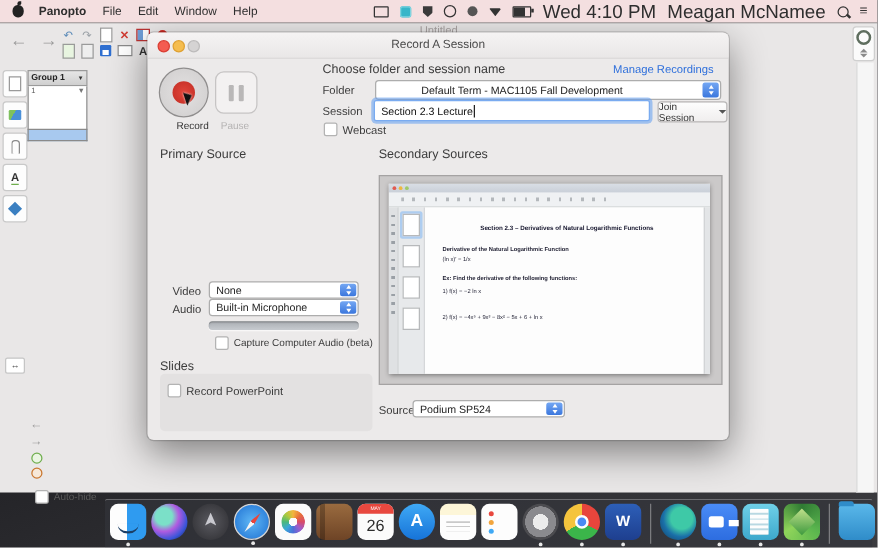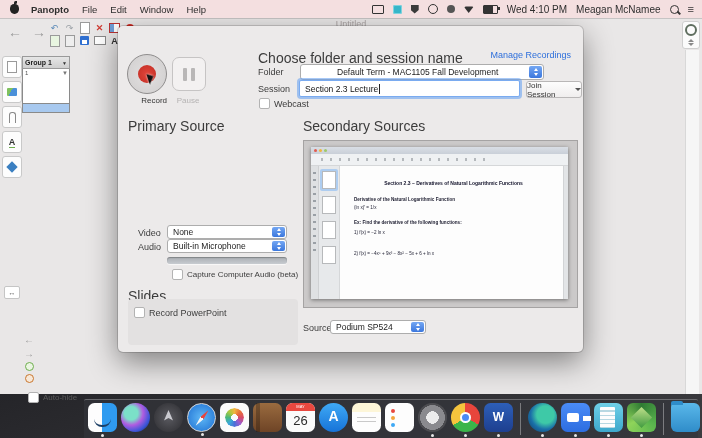--- a/index.html
+++ b/index.html
@@ -22,21 +22,21 @@
   .ic-teal{width:9px;height:9px;background:#37b6c9;border-radius:2px;box-shadow:0 0 0 1px #7fd4df inset;}
   .ic-shield{width:8px;height:9px;background:#3a3a3a;clip-path:polygon(0 0,100% 0,100% 60%,50% 100%,0 60%);}
   .ic-ring{width:8px;height:8px;border:1.5px solid #333;border-radius:50%;}
   .ic-circle{width:8px;height:8px;background:#555;border-radius:50%;}
   .ic-wifi{width:10px;height:8px;background:#333;clip-path:polygon(50% 100%,0 20%,100% 20%);border-radius:50% 50% 0 0;}
   .ic-batt{width:13px;height:7px;border:1px solid #333;border-radius:1px;position:relative;background:linear-gradient(90deg,#333 0 70%,transparent 70%);}
   .ic-batt::after{content:"";position:absolute;right:-3px;top:1.5px;width:2px;height:3px;background:#333;}
   .ic-search{width:7px;height:7px;border:1.5px solid #333;border-radius:50%;position:relative;}
   .ic-search::after{content:"";position:absolute;left:6px;top:6px;width:4px;height:1.5px;background:#333;transform:rotate(45deg);}
   .ic-list{font-size:11px;line-height:8px;color:#333;}
-  #mb-time,#mb-user{font-size:10px;}
+  #mb-time,#mb-user{font-size:15px;}
 
   
   #appwin{left:0;top:18px;width:702px;height:376px;background:#e9e7e7;z-index:1;}
   #win-title{left:0;top:1px;width:100%;text-align:center;font-size:9px;color:#a9a3a3;}
   .navarr{font-size:14px;color:#9b9b9b;font-weight:bold;}
   .tbglyph{font-size:9px;line-height:10px;}
   .tbcell{width:13px;height:11px;display:flex;align-items:center;justify-content:center;}
   .pgicon{width:8px;height:10px;background:#fff;border:1px solid #9a9a9a;}
   .floppy{width:9px;height:9px;background:#2f6fd0;border-radius:1px;position:relative;}
   .floppy::after{content:"";position:absolute;left:2px;top:4px;width:5px;height:4px;background:#fff;}
@@ -78,32 +78,32 @@
           box-shadow:0 10px 30px rgba(0,0,0,.45),0 0 0 1px rgba(0,0,0,.15);z-index:20;}
   #dlg-titlebar{left:0;top:0;width:100%;height:20px;background:linear-gradient(#f5f3f3,#e9e7e7);
                 border-bottom:1px solid #d2d0d0;border-radius:5px 5px 0 0;}
   #dlg-title{width:100%;text-align:center;font-size:9.5px;color:#4a4a4a;line-height:20px;}
   .light{width:8px;height:8px;border-radius:50%;top:6px;}
   .l-red{left:8px;background:#f45c51;border:.5px solid #da3e33;}
   .l-yel{left:20px;background:#f5bd4f;border:.5px solid #dfa133;}
   .l-gry{left:32px;background:#d5d3d3;border:.5px solid #bdbbbb;}
 
   .lbl{font-size:9px;color:#3c3c3c;}
-  .sechdr{font-size:14px;color:#3c3c3c;}
+  .sechdr{font-size:10px;color:#3c3c3c;}
   #dlg-heading{left:140px;top:24px;}
   #manage-link{right:12px;top:24px;font-size:9px;color:#2e6fdb;}
 
   .dd{background:#fff;border:1px solid #adadad;border-radius:3px;font-size:8.5px;color:#222;
       display:flex;align-items:center;padding-left:5px;box-sizing:border-box;}
   .dd .cap{position:absolute;right:1px;top:1px;bottom:1px;width:13px;border-radius:2px;
            background:linear-gradient(#74a7f3,#3b77dd);display:flex;flex-direction:column;align-items:center;justify-content:center;gap:1.5px;}
   .tri{width:0;height:0;border-left:2.5px solid transparent;border-right:2.5px solid transparent;}
   .tri.up{border-bottom:3px solid #fff;}
   .tri.dn{border-top:3px solid #fff;}
-  #folder-dd{left:182px;top:38px;width:244px;height:16px;position:absolute;padding-left:36px;}
+  #folder-dd{left:182px;top:38px;width:277px;height:16px;position:absolute;padding-left:36px;}
   #session-field{left:181px;top:54px;width:221px;height:17px;background:#fff;border:1px solid #7aabf0;
                  box-shadow:0 0 0 2px rgba(96,156,240,.55);border-radius:2px;font-size:8.5px;color:#111;
                  display:flex;align-items:center;padding-left:5px;box-sizing:border-box;}
   .caret{display:inline-block;width:1px;height:10px;background:#222;margin-left:1px;}
   #join-btn{left:408px;top:55px;width:54px;height:15px;background:linear-gradient(#fdfdfd,#f0eeee);
             border:1px solid #b9b7b7;border-radius:3px;font-size:8px;color:#333;
             display:flex;align-items:center;justify-content:center;gap:3px;}
   .dnarrow{width:0;height:0;border-left:3px solid transparent;border-right:3px solid transparent;border-top:3.5px solid #555;}
   .cb{width:9px;height:9px;background:#fff;border:1px solid #b3b3b3;border-radius:2px;flex:none;}
   .cbrow{display:flex;align-items:center;gap:4px;}
@@ -159,21 +159,21 @@
   .thumb{width:12px;height:16px;background:#fff;border:1px solid #b7b9bb;}
   #shot-page{flex:1;background:#fdfdfd;padding:14px 10px 0 14px;color:#1d1d30;}
   #doc-title{font-size:5px;font-weight:bold;text-align:center;margin-bottom:11px;color:#14142c;}
   .docline{font-size:4.6px;margin-bottom:3px;}
   .docline.b{font-weight:bold;}
   #doc-formula{margin-bottom:10px;}
   #doc-ex{margin-bottom:5px;}
   #doc-p1{margin-bottom:16px;}
   #shot-scroll{width:4px;background:#e3e5e7;border-left:1px solid #d2d4d6;}
   #source-lbl{left:185px;top:297px;}
-  #source-dd{left:212px;top:294px;width:96px;height:14px;position:absolute;}
+  #source-dd{left:212px;top:294px;width:122px;height:14px;position:absolute;}
 
   
   #dock{left:84px;top:399px;width:614px;height:39px;background:rgba(52,54,60,.62);
         border-top:1px solid rgba(255,255,255,.28);border-radius:2px 2px 0 0;
         display:flex;align-items:flex-start;padding:3px 4px 0;box-sizing:border-box;gap:4px;z-index:30;}
   .dk{width:29px;height:29px;border-radius:6.5px;position:relative;flex:none;}
   .dot{position:absolute;left:13px;bottom:-5px;width:3px;height:3px;border-radius:50%;background:#e8e8e8;}
   .dksep{width:1px;height:32px;background:rgba(255,255,255,.35);margin:0 3px;flex:none;}
   .dk-finder{background:linear-gradient(90deg,#fdfdfd 0 48%,#2f9bf0 48%);}
   .dk-finder::after{content:"";position:absolute;left:6px;top:16px;width:17px;height:6px;border-bottom:2px solid #1c3f66;border-radius:0 0 8px 8px;}
@@ -332,20 +332,26 @@
     <span class="dotgreen"></span>
     <span class="dotorange"></span>
   </div>
   <div id="autohide" class="abs">
     <span class="cb"></span>
     <span>Auto-hide</span>
   </div>
 </div>
 
 <div id="dialog" class="abs">
+  <div id="dlg-titlebar" class="abs">
+    <div id="dlg-title">Record A Session</div>
+    <span class="abs light l-red"></span>
+    <span class="abs light l-yel"></span>
+    <span class="abs light l-gry"></span>
+  </div>
 
   <div id="record-btn" class="abs">
       <span class="red"></span>
     </div>
   <div id="record-lbl" class="abs lbl">Record</div>
   <div id="pause-btn" class="abs">
       <span class="bar"></span>
       <span class="bar"></span>
     </div>
   <div id="pause-lbl" class="abs" style="font-size:8px;">Pause</div>

